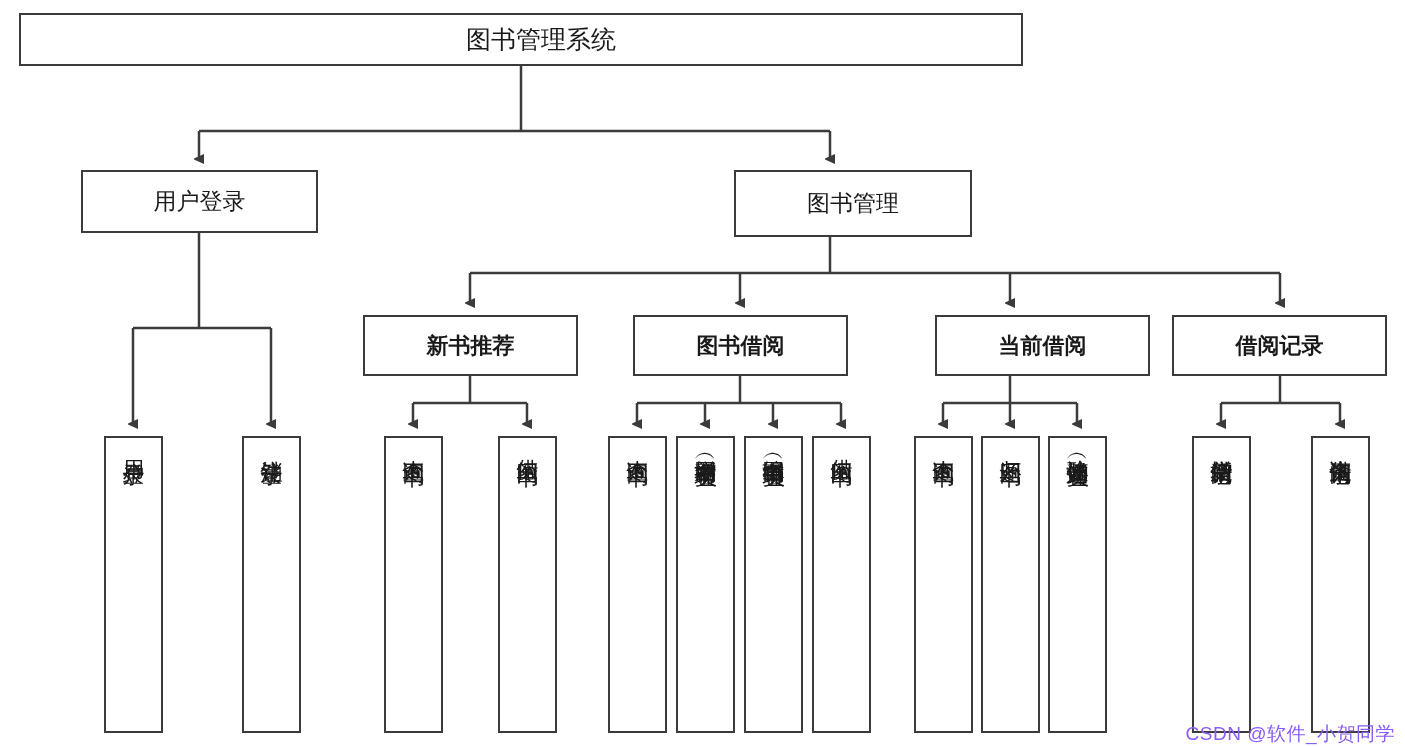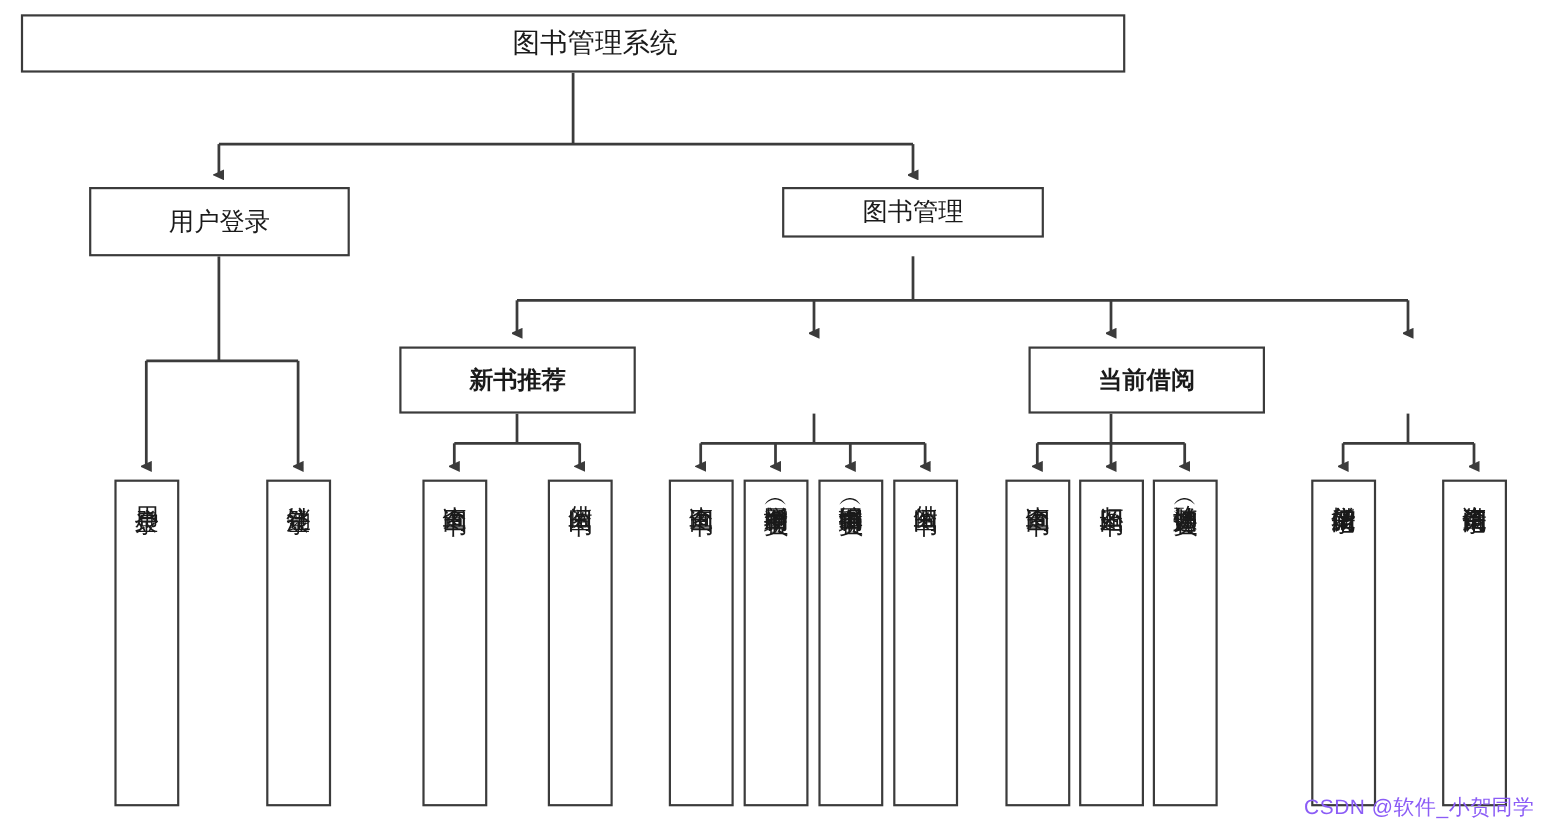--- a/index.html
+++ b/index.html
@@ -125,30 +125,36 @@
     </g>
   </svg>
 
   <div class="node node-root" style="left:19px; top:13px; width:1004px; height:53px;padding-left:40px;">
     <span class="lbl">图书管理系统</span>
   </div>
 
   <div class="node node-l1" style="left:81px; top:170px; width:237px; height:63px;">
     <span class="lbl">用户登录</span>
   </div>
-  <div class="node node-l1" style="left:711px; top:170px; width:238px; height:46px;">
+  <div class="node node-l1" style="left:734px; top:170px; width:238px; height:67px;">
     <span class="lbl">图书管理</span>
   </div>
 
   <div class="node node-l2" style="left:363px; top:315px; width:215px; height:61px;">
     <span class="lbl">新书推荐</span>
   </div>
+  <div class="node node-l2" style="left:633px; top:315px; width:215px; height:61px;">
+    <span class="lbl">图书借阅</span>
+  </div>
   <div class="node node-l2" style="left:903px; top:315px; width:215px; height:61px;margin-left:32px;">
     <span class="lbl">当前借阅</span>
   </div>
+  <div class="node node-l2" style="left:1172px; top:315px; width:215px; height:61px;">
+    <span class="lbl">借阅记录</span>
+  </div>
 
   <div class="node node-leaf" style="left:104px; top:436px; width:59px; height:297px;">
     <span class="lbl">用户登录</span>
   </div>
   <div class="node node-leaf" style="left:242px; top:436px; width:59px; height:297px;">
     <span class="lbl">注销登录</span>
   </div>
 
   <div class="node node-leaf" style="left:384px; top:436px; width:59px; height:297px;">
     <span class="lbl">查询图书</span>

